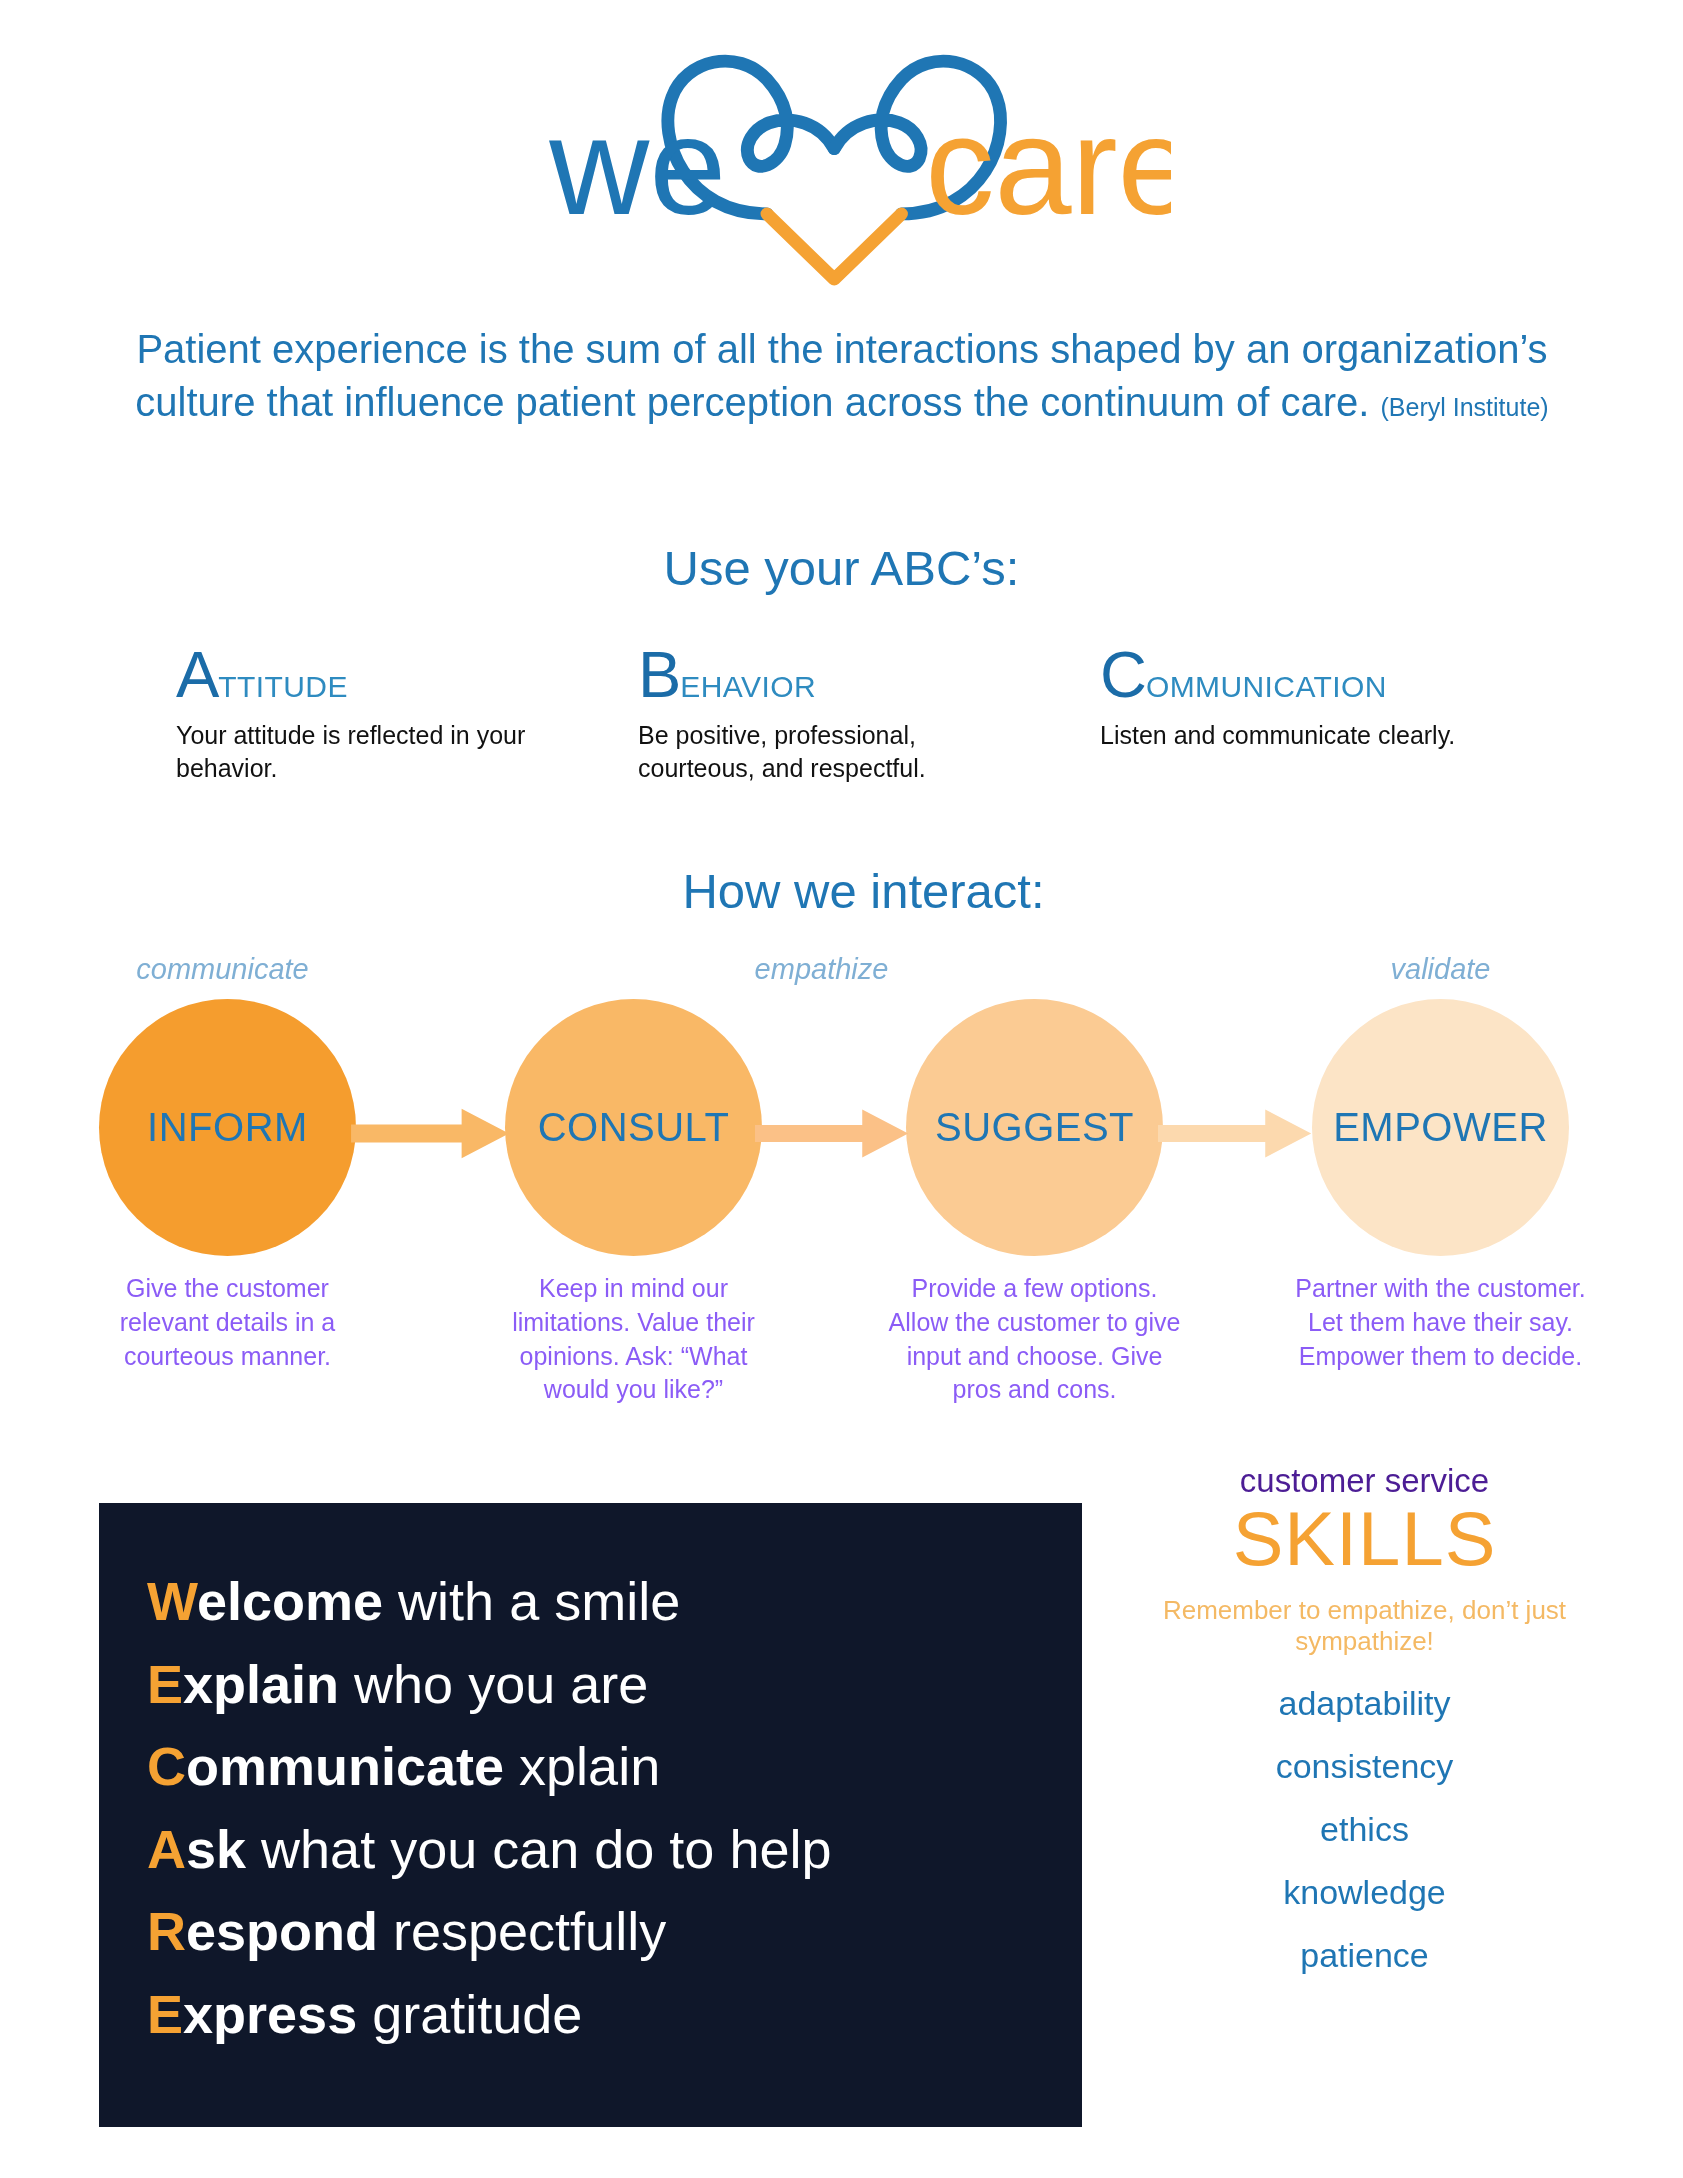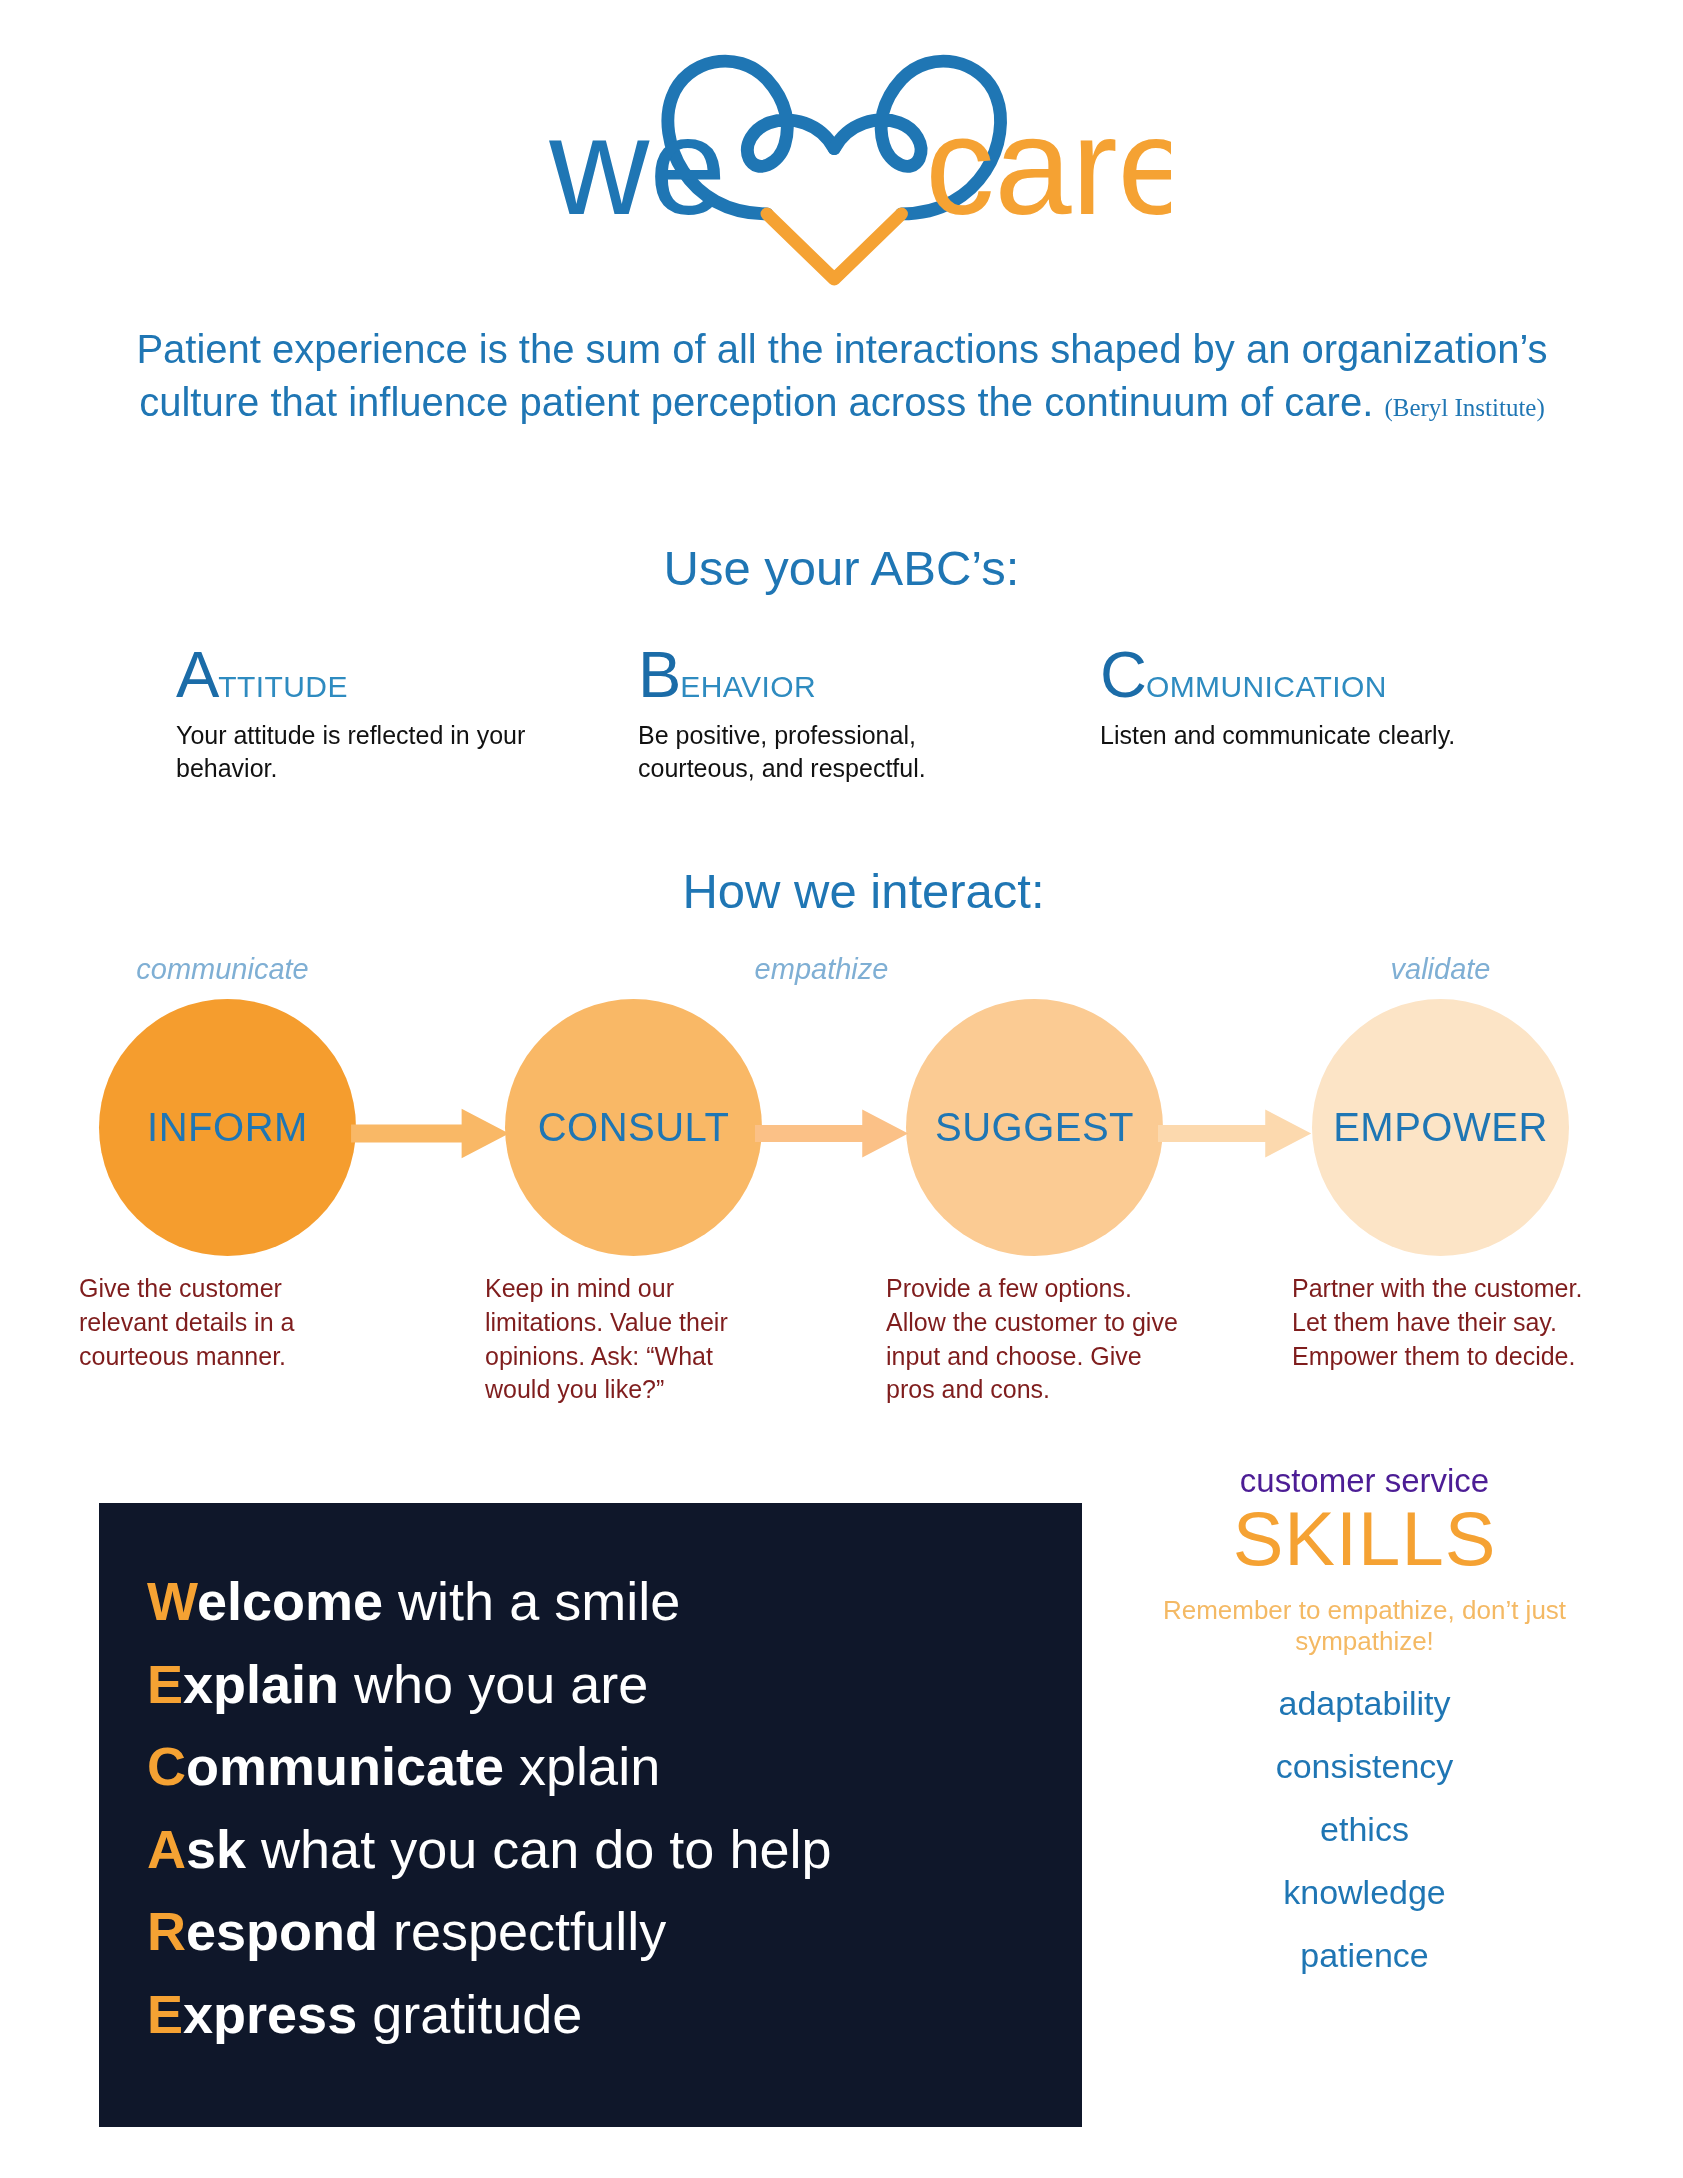--- a/index.html
+++ b/index.html
@@ -31,21 +31,20 @@
     width: 1426px;
     text-align: center;
     color: #1F76B4;
     font-size: 40px;
     line-height: 1.33;
     font-weight: 400;
   }
   #definition .source {
     font-size: 25px;
     vertical-align: baseline;
-    font-family: Liberation Serif, serif;
   }
 
   
   #abc-heading {
     position: absolute;
     left: 0; top: 540px;
     width: 1683px;
     text-align: center;
     color: #1F76B4;
     font-size: 49px;
@@ -123,21 +122,22 @@
     letter-spacing: 0.5px;
     white-space: nowrap;
   }
 
   .flow-arrow { position: absolute; top: 150px; }
 
   .flow-caption {
     position: absolute;
     top: 327px;
     width: 297px;
-    color: #7f1d1d;
+    text-align: center;
+    color: #8b5cf6;
     font-size: 25px;
     line-height: 1.35;
   }
 
   
   #wecare-panel {
     position: absolute;
     left: 99px; top: 1503px;
     width: 983px;
     height: 624px;

